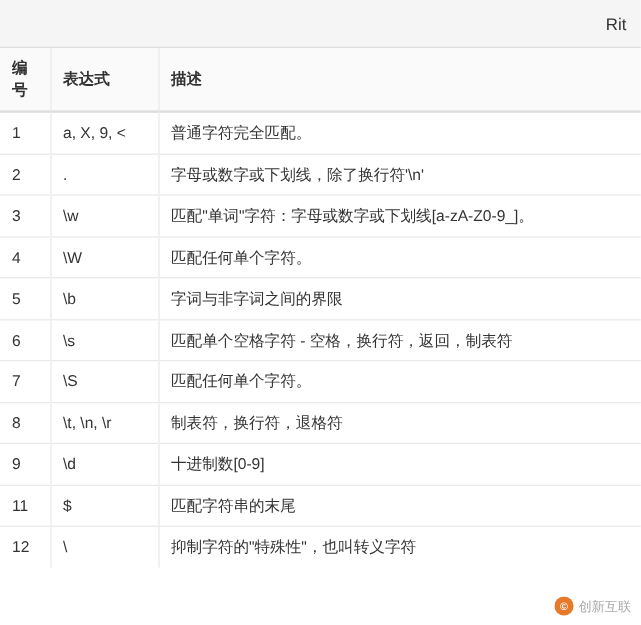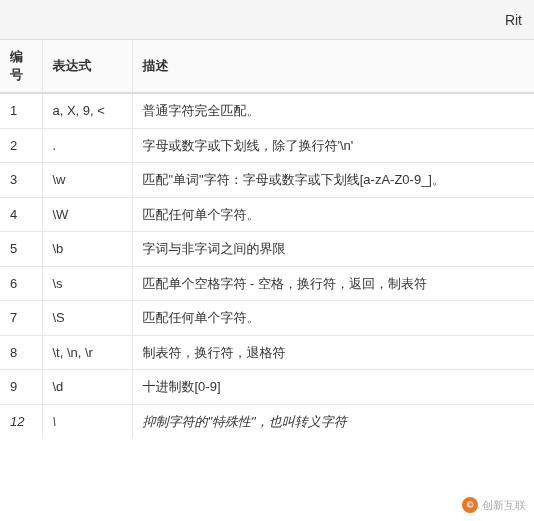--- a/index.html
+++ b/index.html
@@ -54,21 +54,20 @@
     thead th:last-child {
       border-right: none;
     }
 
     tbody tr {
       border-bottom: 1px solid #e8e8e8;
     }
 
     tbody tr:last-child {
       border-bottom: none;
-      font-style: italic;
     }
 
     tbody td {
       padding: 7px 10px;
       border-right: 1px solid #e8e8e8;
       vertical-align: top;
       font-size: 13px;
       line-height: 1.5;
     }
 
@@ -168,20 +167,25 @@
         <td>8</td>
         <td>\t, \n, \r</td>
         <td>制表符，换行符，退格符</td>
       </tr>
       <tr>
         <td>9</td>
         <td>\d</td>
         <td>十进制数[0-9]</td>
       </tr>
       <tr>
+        <td>11</td>
+        <td>$</td>
+        <td>匹配字符串的末尾</td>
+      </tr>
+      <tr>
         <td>12</td>
         <td>\</td>
         <td>抑制字符的"特殊性"，也叫转义字符</td>
       </tr>
     </tbody>
 </table>
 
 <div class="watermark">
   <span class="watermark-icon">©</span>
   <span>创新互联</span>

